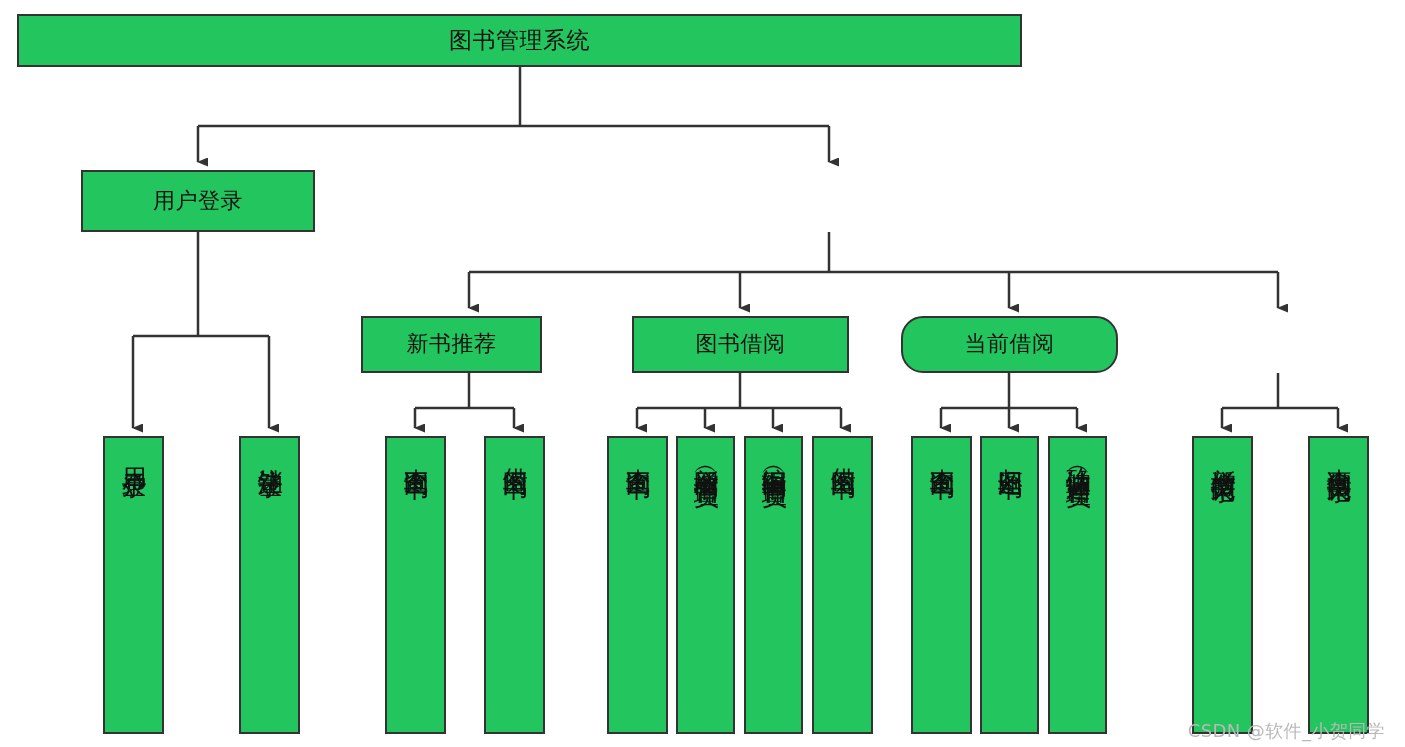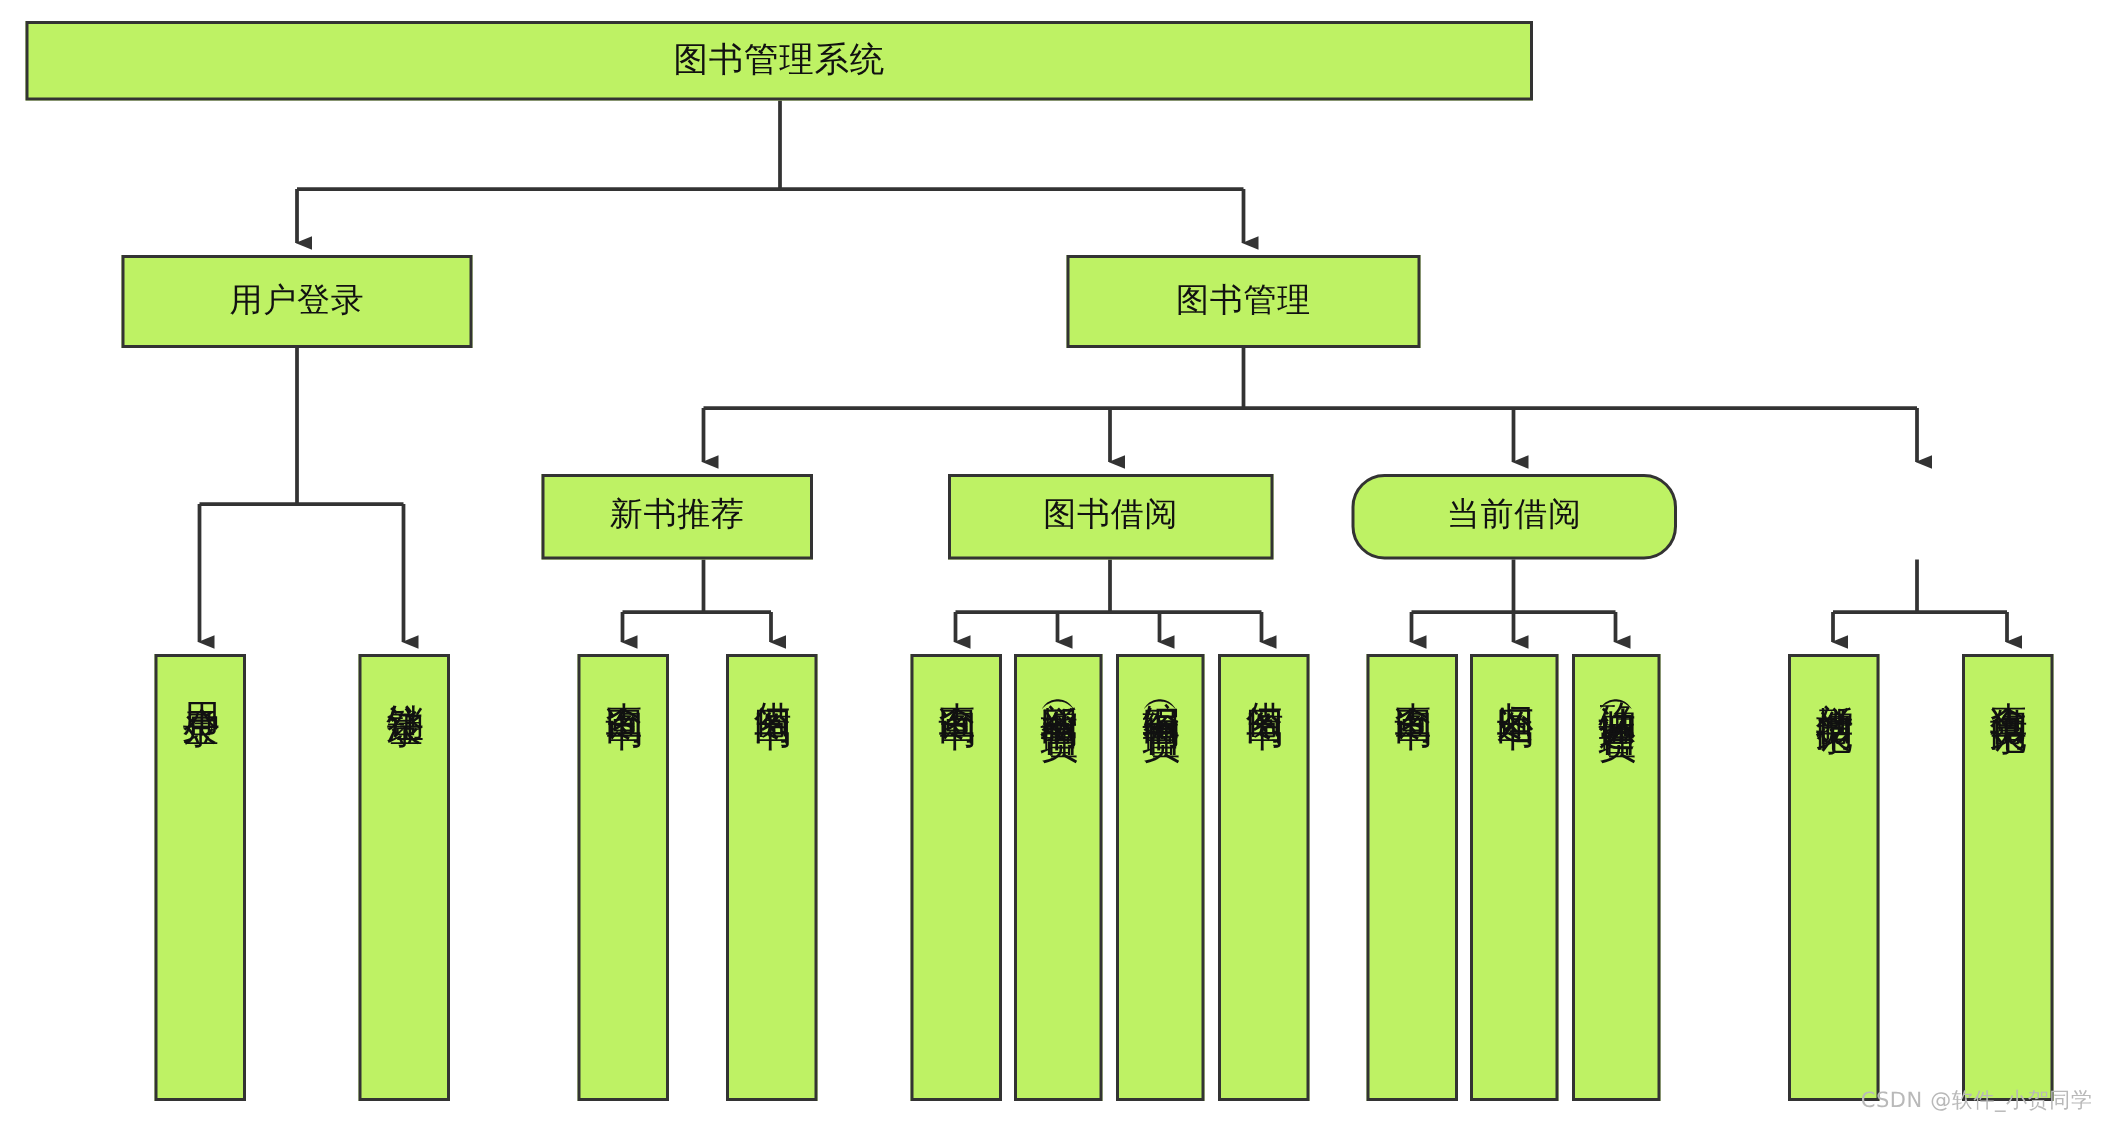--- a/index.html
+++ b/index.html
@@ -23,21 +23,21 @@
     position: absolute;
     left: 0;
     top: 0;
     width: 1405px;
     height: 747px;
     pointer-events: none;
   }
   .node {
     position: absolute;
     box-sizing: border-box;
-    background: #bef264;
+    background: #22c55e;
     border: 2.5px solid #333333;
     display: flex;
     align-items: center;
     justify-content: center;
     text-align: right;
   }
   .node-label {
     display: block;
     line-height: 1.28;
     letter-spacing: 0.5px;
@@ -60,23 +60,23 @@
   .node.vert .node-label {
     writing-mode: vertical-rl;
     text-orientation: upright;
     font-size: 25px;
     line-height: 1.05;
     letter-spacing: 2.5px;
     white-space: nowrap;
   }
   .watermark {
     position: absolute;
-    right: 10px;
+    right: 20px;
     bottom: 4px;
-    font-size: 14px;
+    font-size: 18px;
     color: #b9b9b9;
     letter-spacing: 0.4px;
     white-space: nowrap;
     font-family: "DejaVu Sans", "Liberation Sans", sans-serif;
   }
 </style>
 </head>
 <body>
 
 <div id="diagram-root">
@@ -132,23 +132,20 @@
     </g>
   </svg>
 
   <div class="node horiz root" style="left:17px; top:14px; width:1005px; height:53px;">
     <span class="node-label">图书管理系统</span>
   </div>
 
   <div class="node horiz" style="left:81px; top:170px; width:234px; height:62px;">
     <span class="node-label">用户登录</span>
   </div>
-  <div class="node horiz" style="left:711px; top:170px; width:236px; height:62px;">
-    <span class="node-label">图书管理</span>
-  </div>
 
   <div class="node horiz" style="left:361px; top:316px; width:181px; height:57px;">
     <span class="node-label">新书推荐</span>
   </div>
   <div class="node horiz" style="left:632px; top:316px; width:217px; height:57px;">
     <span class="node-label">图书借阅</span>
   </div>
   <div class="node horiz" style="left:901px; top:316px; width:217px; height:57px;border-radius:22px;">
     <span class="node-label">当前借阅</span>
   </div>

